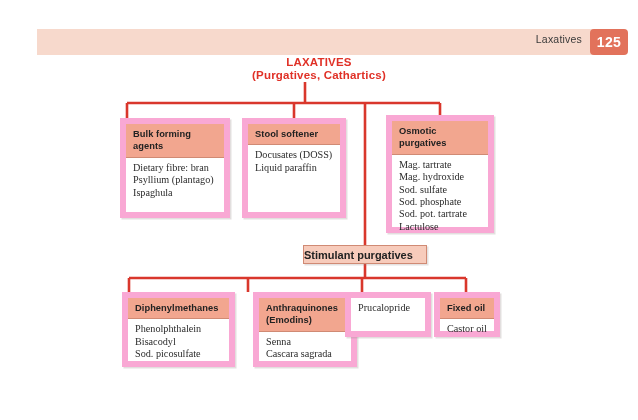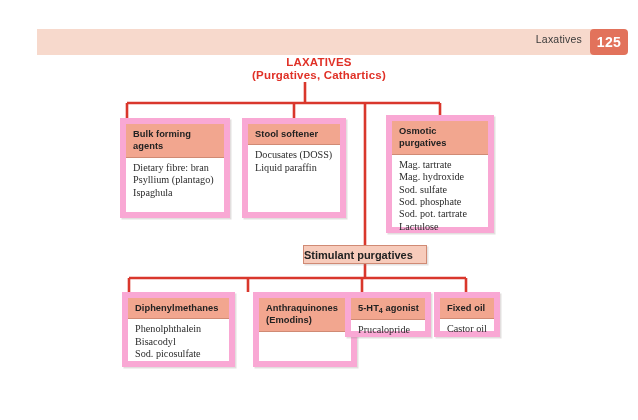--- a/index.html
+++ b/index.html
@@ -178,26 +178,27 @@
       <div>Bisacodyl</div>
       <div>Sod. picosulfate</div>
     </div>
   </div>
 
   <div class="box" id="box-anthra">
     <div class="box-head">
       <span>Anthraquinones</span>
       <span class="sub">(Emodins)</span>
     </div>
+    <div class="box-body">
+      <div>Senna</div>
+      <div>Cascara sagrada</div>
+    </div>
   </div>
 
   <div class="box" id="box-ht4">
-    <div class="box-head">
-      <span>5-HT<sub>4</sub> agonist</span>
-    </div>
     <div class="box-body">
       <div>Prucalopride</div>
     </div>
   </div>
 
   <div class="box" id="box-fixed">
     <div class="box-head">
       <span>Fixed oil</span>
     </div>
     <div class="box-body">

